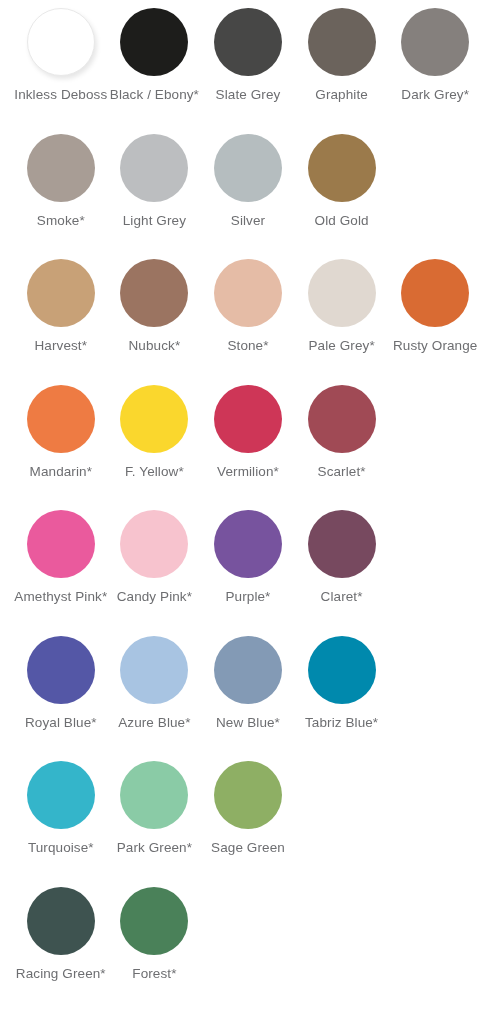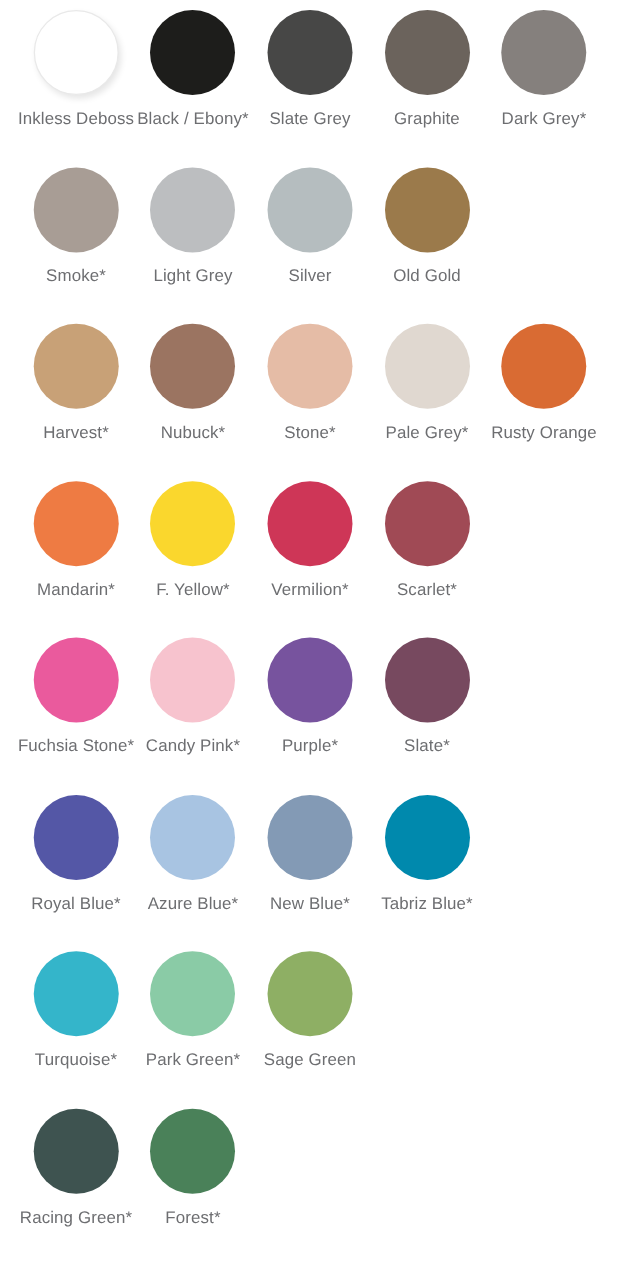--- a/index.html
+++ b/index.html
@@ -146,33 +146,33 @@
         <div class="swatch-label">Vermilion*</div>
       </div>
       <div class="swatch-cell">
         <div class="swatch-dot" style="background: rgb(160, 74, 85);"></div>
         <div class="swatch-label">Scarlet*</div>
       </div>
     </div>
     <div class="swatch-row">
       <div class="swatch-cell">
         <div class="swatch-dot" style="background: rgb(234, 90, 157);"></div>
-        <div class="swatch-label">Fuchsia Stone*</div>
+        <div class="swatch-label">Amethyst Pink*</div>
       </div>
       <div class="swatch-cell">
         <div class="swatch-dot" style="background: rgb(247, 195, 206);"></div>
         <div class="swatch-label">Candy Pink*</div>
       </div>
       <div class="swatch-cell">
         <div class="swatch-dot" style="background: rgb(119, 83, 158);"></div>
         <div class="swatch-label">Purple*</div>
       </div>
       <div class="swatch-cell">
         <div class="swatch-dot" style="background: rgb(119, 73, 95);"></div>
-        <div class="swatch-label">Slate*</div>
+        <div class="swatch-label">Claret*</div>
       </div>
     </div>
     <div class="swatch-row">
       <div class="swatch-cell">
         <div class="swatch-dot" style="background: rgb(84, 87, 166);"></div>
         <div class="swatch-label">Royal Blue*</div>
       </div>
       <div class="swatch-cell">
         <div class="swatch-dot" style="background: rgb(168, 196, 226);"></div>
         <div class="swatch-label">Azure Blue*</div>

